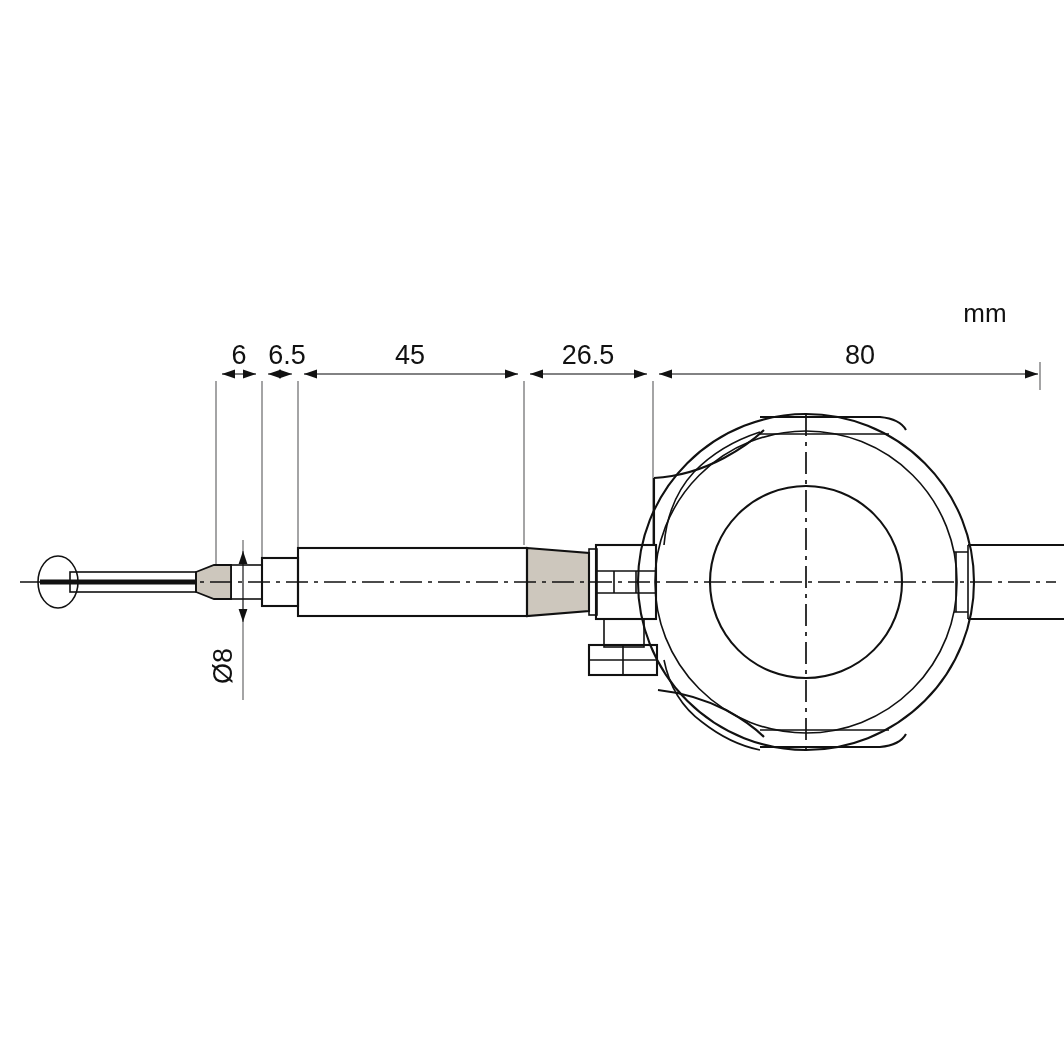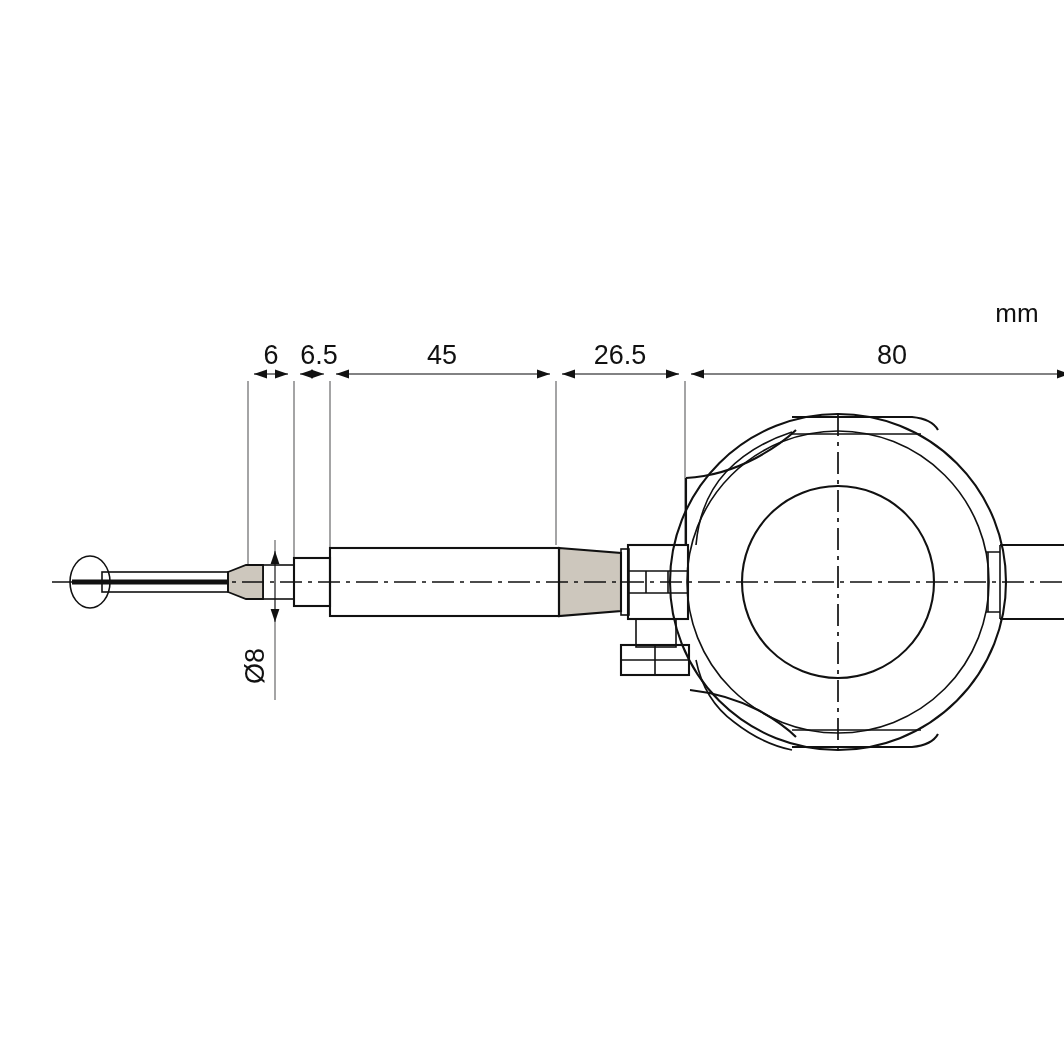--- a/index.html
+++ b/index.html
@@ -13,21 +13,20 @@
     font-family: "Liberation Sans", sans-serif;
     overflow: hidden;
     position: relative;
   }
   #drawing-root {
     position: absolute;
     top: 0;
     left: 0;
     width: 866px;
     height: 1064px;
-    margin-left: 32px;
   }
   svg {
     display: block;
   }
   .dim-text {
     font-family: "Liberation Sans", sans-serif;
     font-size: 27px;
     fill: #111111;
   }
   .unit-text {

